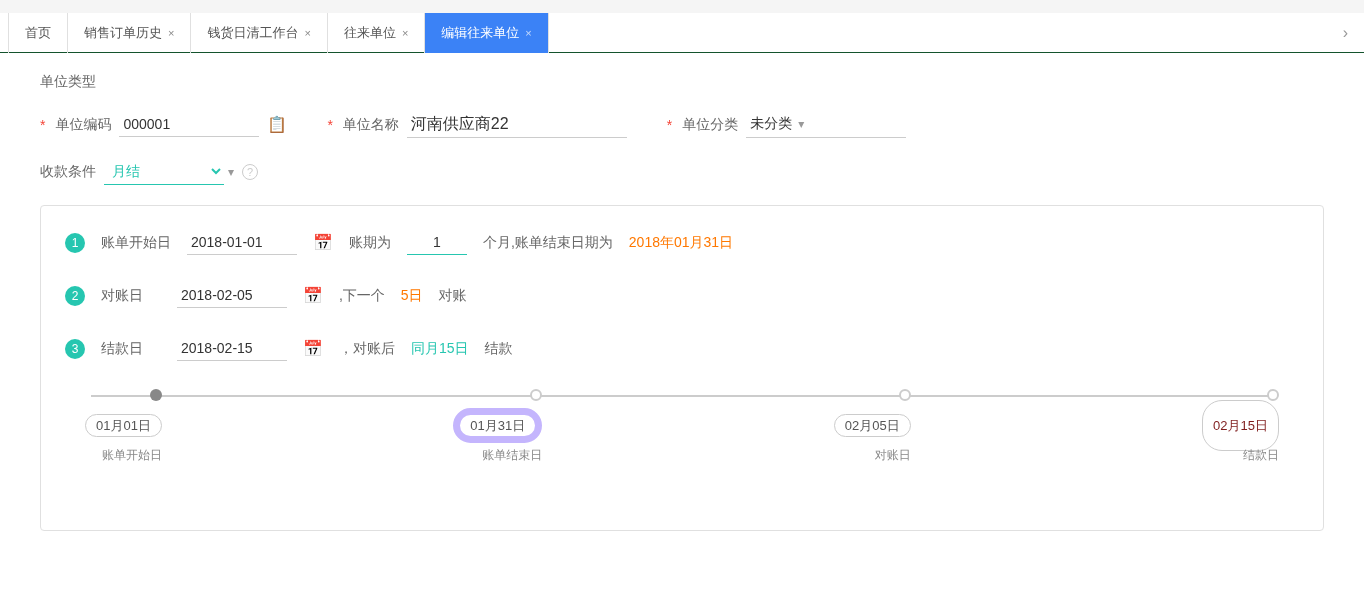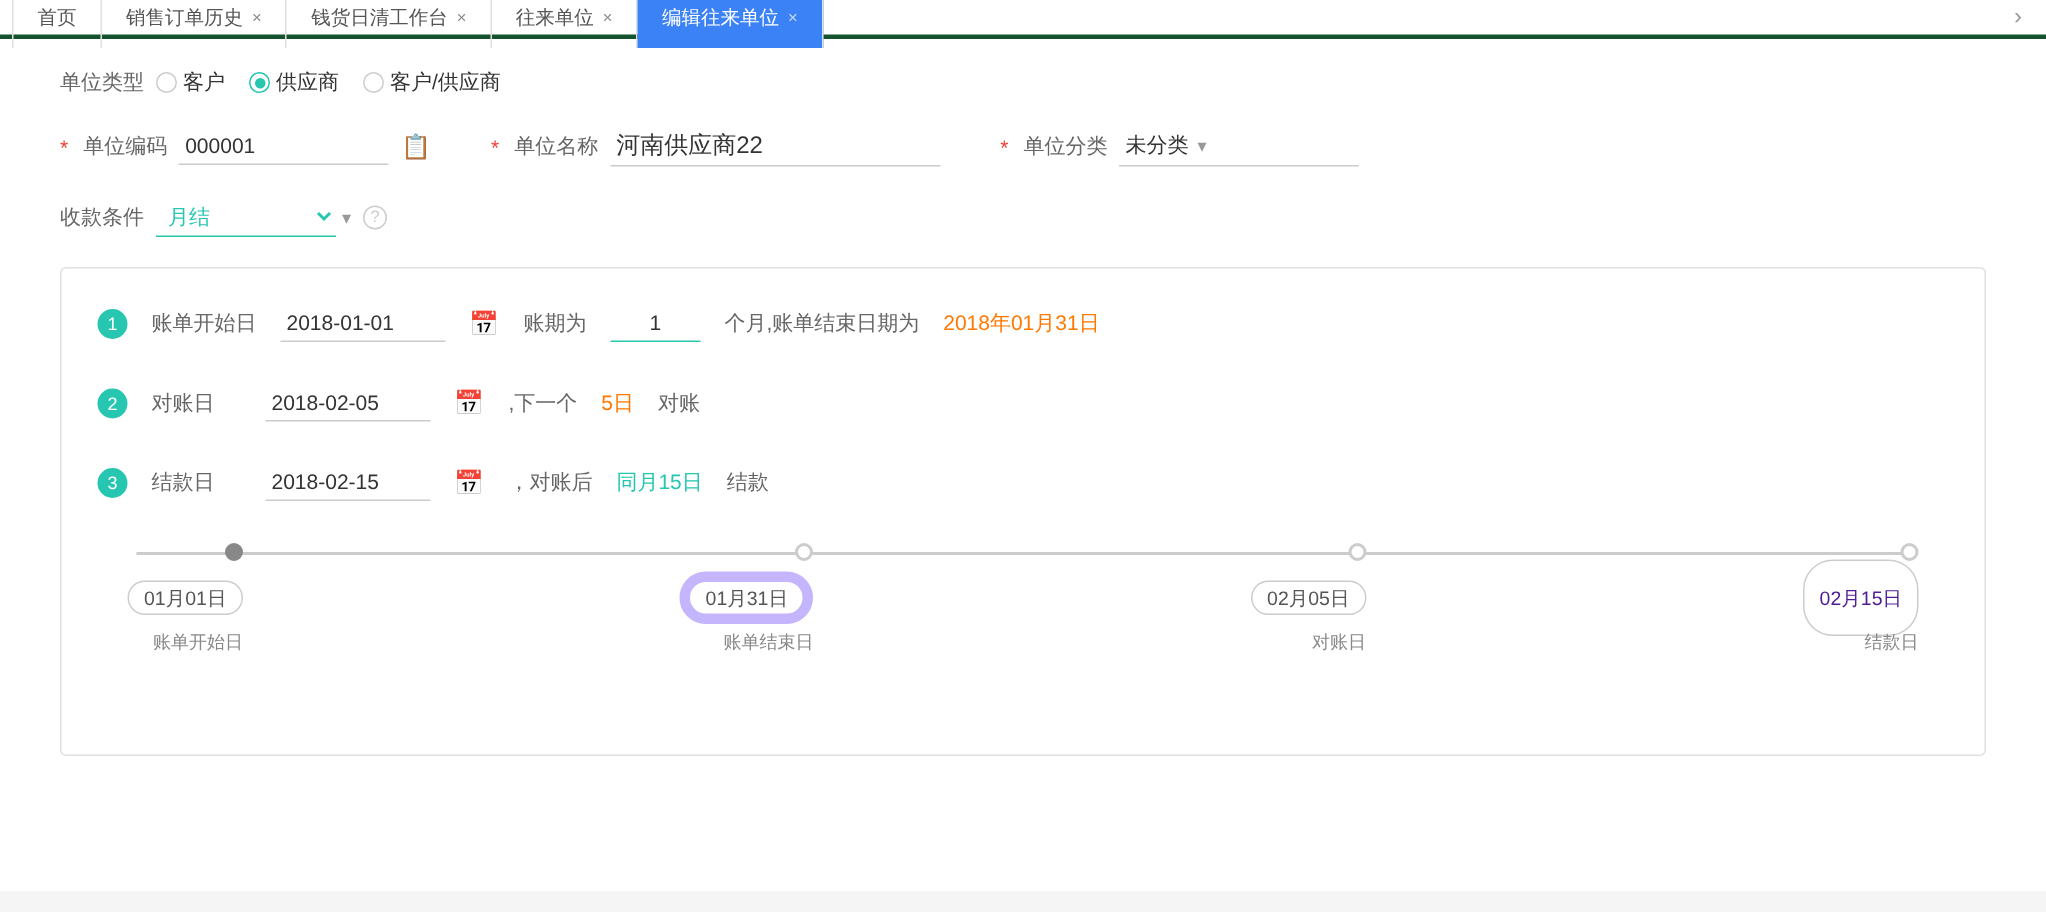--- a/index.html
+++ b/index.html
@@ -3,23 +3,24 @@
   <meta charset="utf-8">
   <style>
     * { box-sizing: border-box; margin: 0; padding: 0; }
     body { font-family: 'Microsoft YaHei', Arial, sans-serif; font-size: 14px; background: #f5f5f5; color: #333; }
 
     
     .tabs-bar {
       display: flex;
       align-items: center;
       background: #fff;
-      border-bottom: 3px solid #14532d;
-      height: 26px;
+      border-bottom: 1px solid #14532d;
+      height: 40px;
       padding: 0 8px;
+      margin-top: 13px;
     }
     .tab {
       display: flex;
       align-items: center;
       padding: 0 16px;
       height: 40px;
       cursor: pointer;
       font-size: 13px;
       color: #555;
       border-right: 1px solid #e0e0e0;
@@ -268,34 +269,20 @@
     <span class="close-icon">×</span>
   </div>
   <div class="tab-arrow">›</div>
 </div>
 
 <div class="content-area">
 
   <div class="form-row">
     <div class="form-field">
       <span class="form-label">单位类型</span>
-      <div class="radio-group">
-        <div class="radio-item">
-          <div class="radio-circle"></div>
-          <span>客户</span>
-        </div>
-        <div class="radio-item">
-          <div class="radio-circle selected"></div>
-          <span>供应商</span>
-        </div>
-        <div class="radio-item">
-          <div class="radio-circle"></div>
-          <span>客户/供应商</span>
-        </div>
-      </div>
     </div>
   </div>
 
   <div class="form-row" style="gap: 40px;">
     <div class="form-field">
       <span class="required-star">*</span>
       <span class="form-label">单位编码</span>
       <input class="text-input" type="text" value="000001" style="">
       <span class="calendar-icon">📋</span>
     </div>
@@ -383,21 +370,21 @@
         <div class="timeline-point">
           <div style="width:12px;height:12px;border-radius:50%;background:#fff;border:2px solid #ccc;z-index:1;position:relative;"></div>
           <div style="margin-top:8px;">
             <span style="border:1px solid #ccc;border-radius:20px;padding:3px 10px;font-size:13px;color:#555;background:#fff;">02月05日</span>
           </div>
           <div class="timeline-sub-label">对账日</div>
         </div>
         <div class="timeline-point">
           <div style="width:12px;height:12px;border-radius:50%;background:#fff;border:2px solid #ccc;z-index:1;position:relative;"></div>
           <div style="margin-top:8px;">
-            <span style="border:1px solid #ccc;border-radius:20px;padding:17px 10px;font-size:13px;color:#4c1d95;background:#fff;">02月15日</span>
+            <span style="border:1px solid #ccc;border-radius:20px;padding:17px 10px;font-size:13px;color:#7f1d1d;background:#fff;">02月15日</span>
           </div>
           <div class="timeline-sub-label">结款日</div>
         </div>
       </div>
     </div>
   </div>
 
 </div>
 
 </body></html>

